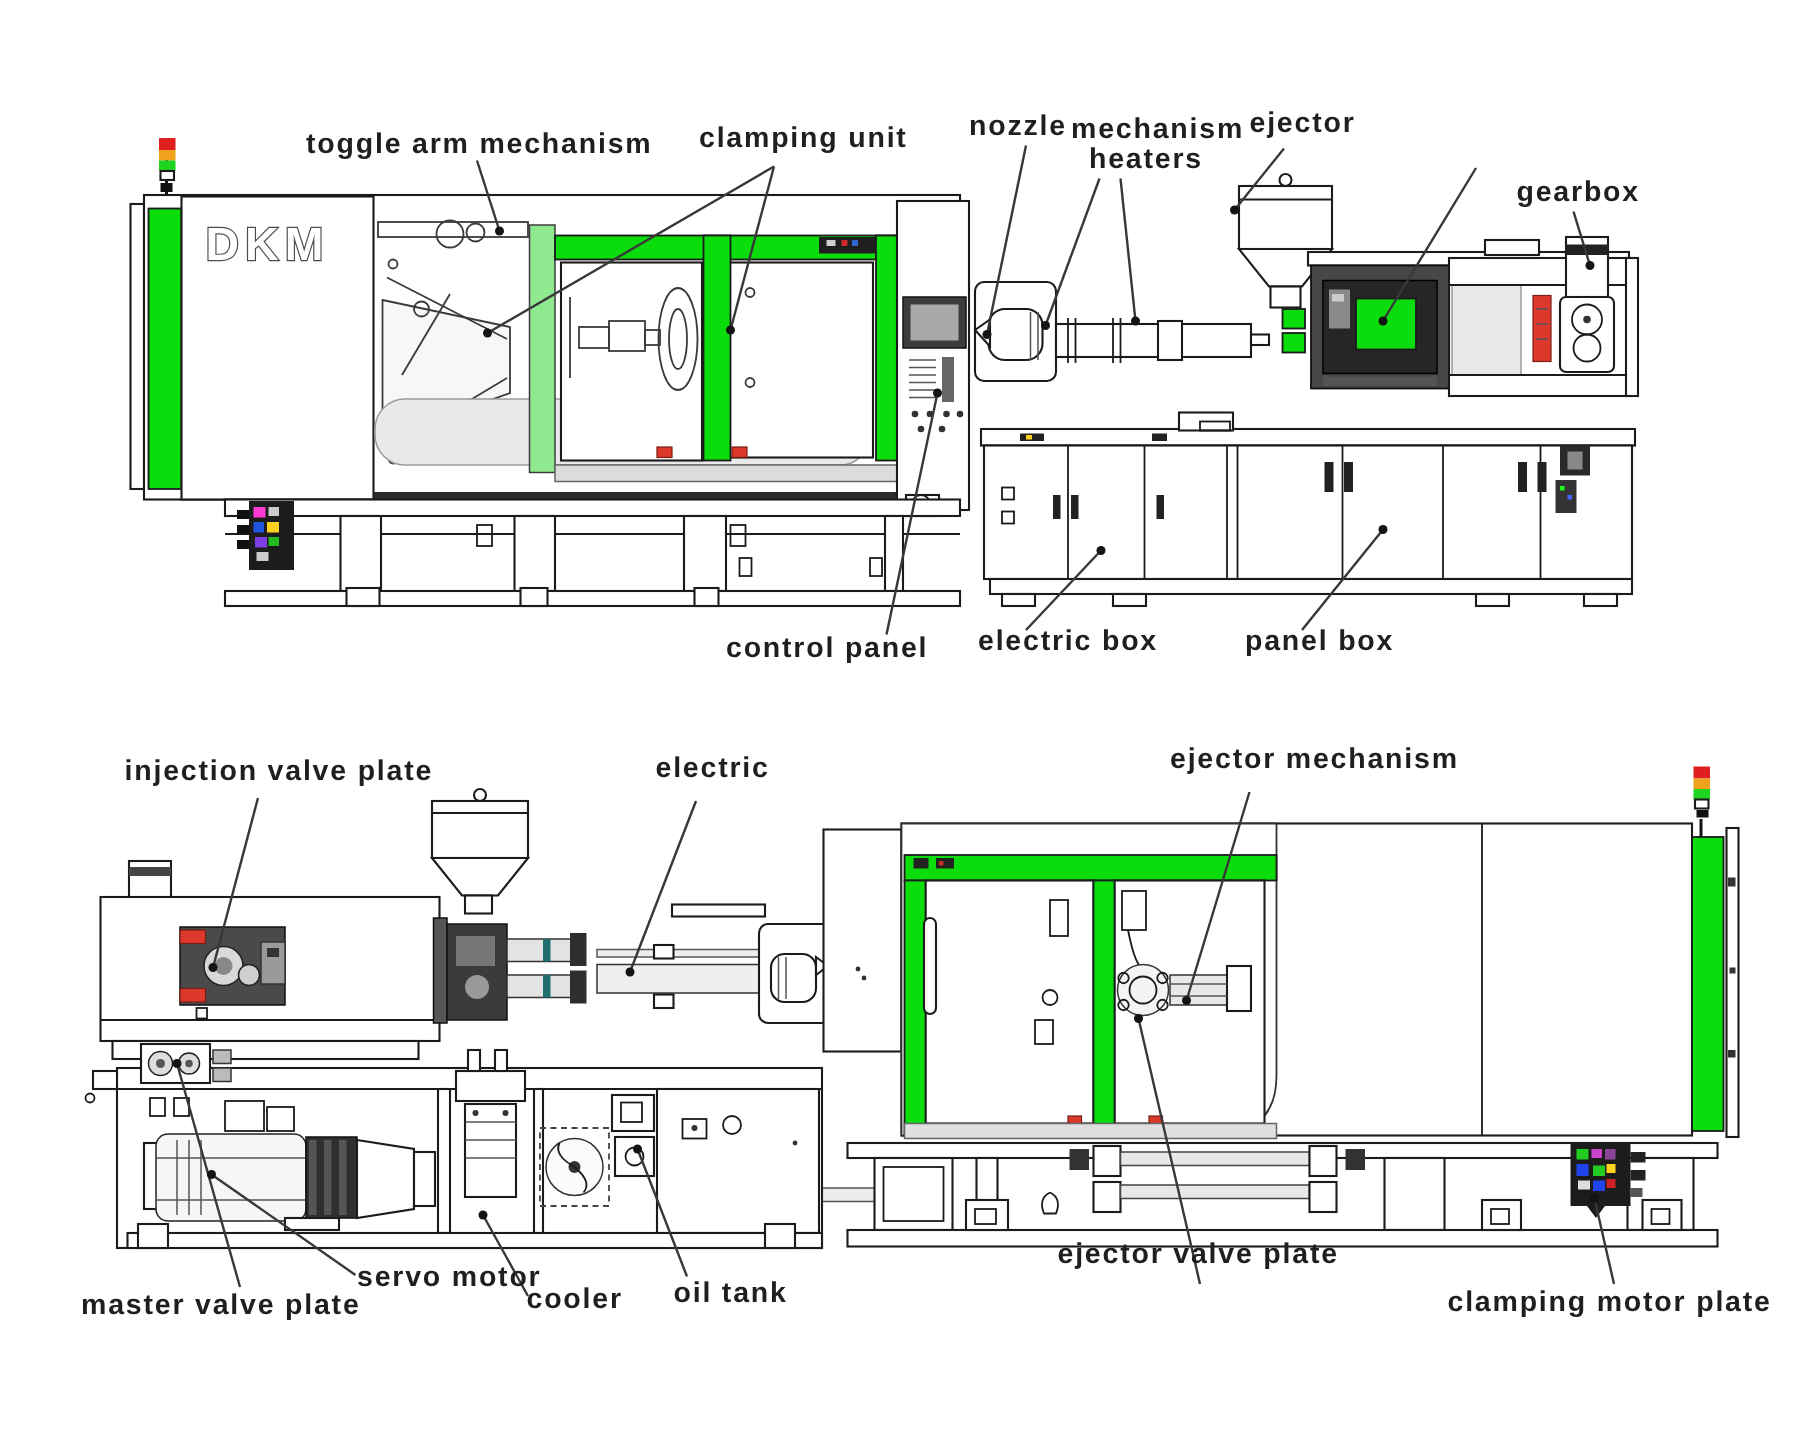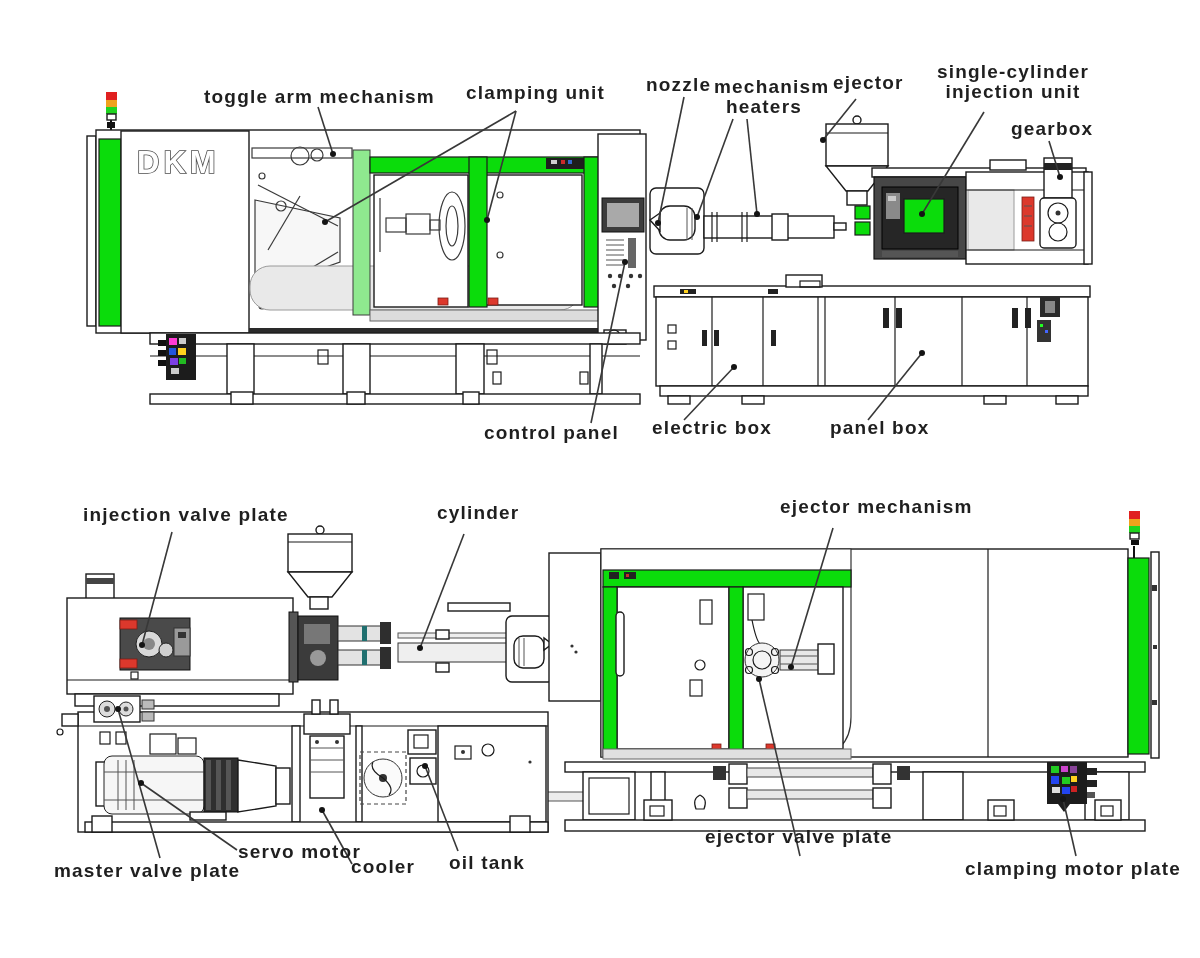--- a/index.html
+++ b/index.html
@@ -531,31 +531,27 @@
 </svg>
 
   <div class="lbl" style="left:204px;top:87px">toggle arm mechanism</div>
   <div class="lbl" style="left:466px;top:83px">clamping unit</div>
   <div class="lbl" style="left:646px;top:75px">nozzle</div>
   <div class="lbl wrap" style="left:714px;top:77px;width:100px">
     <span>mechanism</span><br>
     <span>heaters</span>
   </div>
   <div class="lbl" style="left:833px;top:73px">ejector</div>
-  <div class="lbl wrap" style="left:924px;top:62px;width:178px">
-    <span>single-cylinder</span><br>
-    <span>injection unit</span>
-  </div>
   <div class="lbl" style="left:1011px;top:119px">gearbox</div>
   <div class="lbl" style="left:484px;top:423px">control panel</div>
   <div class="lbl" style="left:652px;top:418px">electric box</div>
   <div class="lbl" style="left:830px;top:418px">panel box</div>
 
   <div class="lbl" style="left:83px;top:505px">injection valve plate</div>
-  <div class="lbl" style="left:437px;top:503px">cylinder</div>
+  <div class="lbl" style="left:437px;top:503px">electric</div>
   <div class="lbl" style="left:780px;top:497px">ejector mechanism</div>
   <div class="lbl" style="left:54px;top:861px">master valve plate</div>
   <div class="lbl" style="left:238px;top:842px">servo motor</div>
   <div class="lbl" style="left:351px;top:857px">cooler</div>
   <div class="lbl" style="left:449px;top:853px">oil tank</div>
   <div class="lbl" style="left:705px;top:827px">ejector valve plate</div>
   <div class="lbl" style="left:965px;top:859px">clamping motor plate</div>
 
 </div>
 

